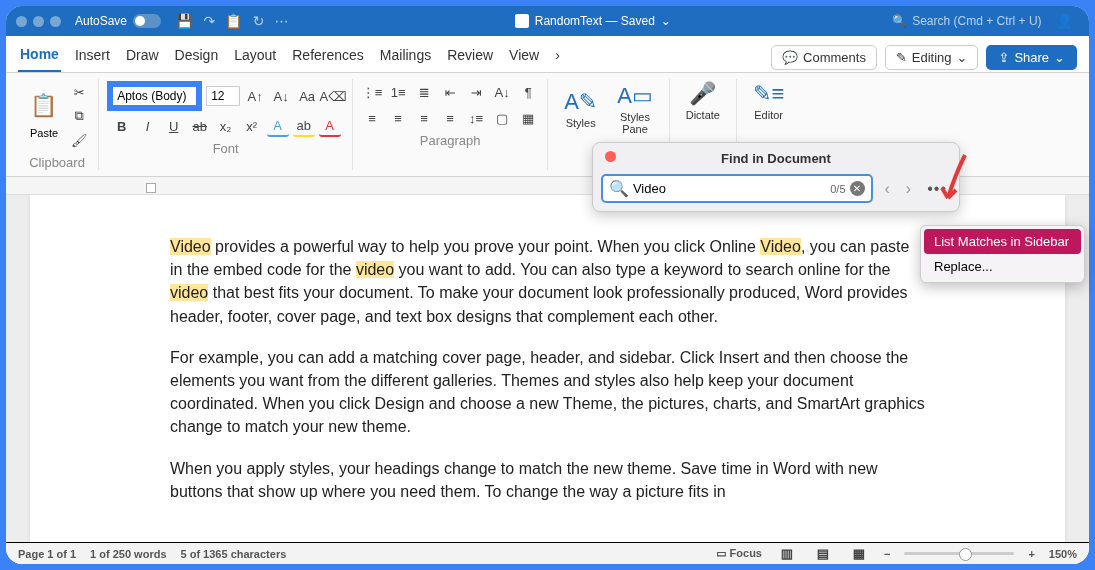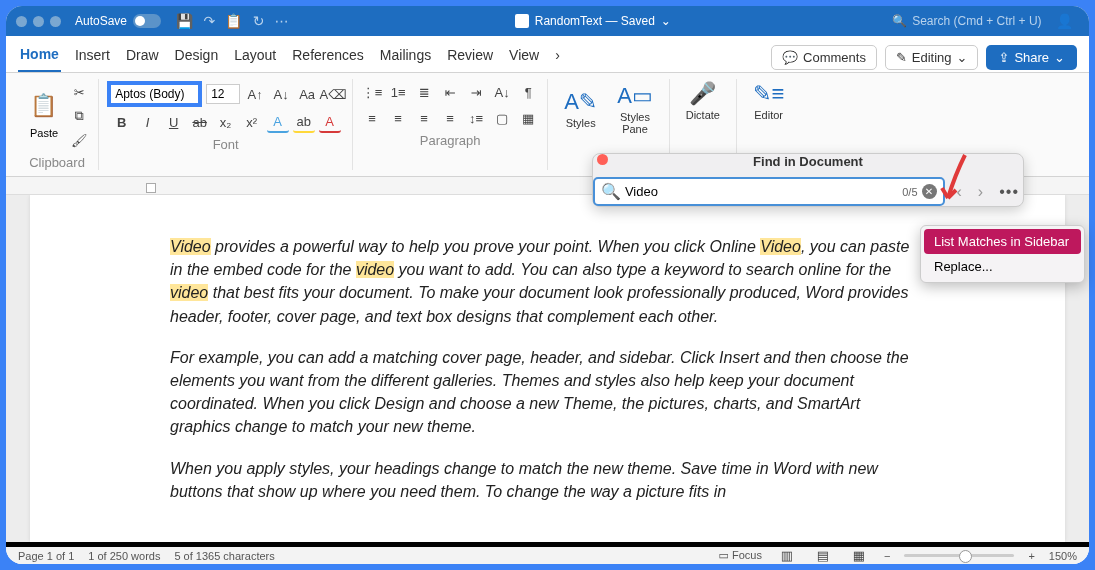--- a/index.html
+++ b/index.html
@@ -58,44 +58,45 @@
   border-bottom: 1px solid #d3d3d3;
   background: #fafafa;
 }
 .group { display: flex; flex-direction: column; align-items: center; padding: 0 8px; border-right: 1px solid #e3e3e3; }
 .group:last-child { border-right: none; }
 .group-row { display: flex; gap: 4px; align-items: center; margin: 2px 0; }
 .group-label { font-size: 13px; color: #888; margin-top: 2px; }
 .icon-btn { width: 22px; height: 22px; display: flex; align-items: center; justify-content: center; font-size: 13px; color: #444; border-radius: 3px; }
 .paste-big { display: flex; flex-direction: column; align-items: center; padding: 2px 6px; }
 .paste-big .icon { font-size: 22px; color: #555; }
-.font-select { border: 4px solid #3b82f6; font-size: 12px; padding: 2px 4px; background: #fff; width: 95px; }
+.font-select { border: 6px solid #3b82f6; font-size: 12px; padding: 2px 4px; background: #fff; width: 95px; }
 .size-select { border: 1px solid #ccc; font-size: 12px; padding: 2px 4px; background: #fff; width: 34px; }
 .big-btn { display: flex; flex-direction: column; align-items: center; padding: 2px 8px; font-size: 11px; color: #333; }
 .big-btn .ic { font-size: 22px; color: #1e6dc0; margin-bottom: 2px; }
 .ruler { height: 18px; background: #f5f5f5; border-bottom: 1px solid #ddd; position: relative; }
 .ruler::before { content: ""; position: absolute; left: 140px; top: 6px; width: 8px; height: 8px; border: 1px solid #aaa; background: #fff; }
 .document-area { flex: 1; background: #ededed; overflow: hidden; position: relative; }
 .page {
   background: #fff;
   margin: 0 24px;
   padding: 40px 140px 20px 140px;
   min-height: 100%;
   box-shadow: 0 0 4px rgba(0,0,0,0.1);
 }
-.page p { font-size: 16px; line-height: 1.45; color: #222; margin-bottom: 18px; font-style: italic; }
+.page p { font-size: 16px; line-height: 1.45; color: #222; margin-bottom: 18px; }
 .highlight { background: #ffe69a; }
 .find-panel {
   position: absolute;
-  top: 153px; left: 592px;
-  width: 432px;
+  top: 142px; left: 592px;
+  width: 368px;
   background: #f0eff1;
   border: 1px solid #ccc;
   border-radius: 8px;
   box-shadow: 0 4px 14px rgba(0,0,0,0.2);
+  padding: 8px;
 }
 .find-title { text-align: center; font-size: 13px; font-weight: 600; color: #333; margin-bottom: 8px; position: relative; }
 .find-close { position: absolute; left: 4px; top: 0; width: 11px; height: 11px; background: #ff5f57; border-radius: 50%; }
 .find-row { display: flex; align-items: center; gap: 8px; }
 .find-input-wrap { flex: 1; display: flex; align-items: center; border: 2px solid #4890d8; border-radius: 5px; background: #fff; padding: 3px 6px; }
 .find-input-wrap input { border: none; outline: none; flex: 1; font-size: 13px; }
 .find-count { font-size: 11px; color: #666; }
 .find-clear { width: 15px; height: 15px; background: #777; color: #fff; border-radius: 50%; font-size: 10px; display: flex; align-items: center; justify-content: center; margin-left: 4px; }
 .find-nav { color: #999; font-size: 16px; padding: 0 4px; }
 .find-more { font-size: 16px; color: #555; padding: 0 4px; letter-spacing: 1px; }
@@ -114,27 +115,28 @@
   border-radius: 6px;
   box-shadow: 0 4px 14px rgba(0,0,0,0.25);
   padding: 3px;
   font-size: 13px;
 }
 .context-menu .item { padding: 5px 10px; border-radius: 4px; }
 .context-menu .item.selected { background: #be185d; color: #fff; }
 .statusbar {
   height: 22px;
   background: #f3f3f3;
-  border-top: 5px solid #000000;
+  border-top: 1px solid #000000;
   display: flex;
   align-items: center;
   font-size: 11px;
   color: #555;
   padding: 0 12px;
   gap: 14px;
+  font-weight: bold;
 }
 .statusbar .spacer { flex: 1; }
 .zoom-slider { width: 110px; height: 3px; background: #ccc; position: relative; border-radius: 2px; }
 .zoom-slider::after { content: ""; position: absolute; left: 55px; top: -4px; width: 11px; height: 11px; background: #fff; border: 1px solid #999; border-radius: 50%; }
 .underline-color { border-bottom: 2px solid; padding-bottom: 0px; }
 </style>
 </head>
 <body>
 
 <div class="window">

